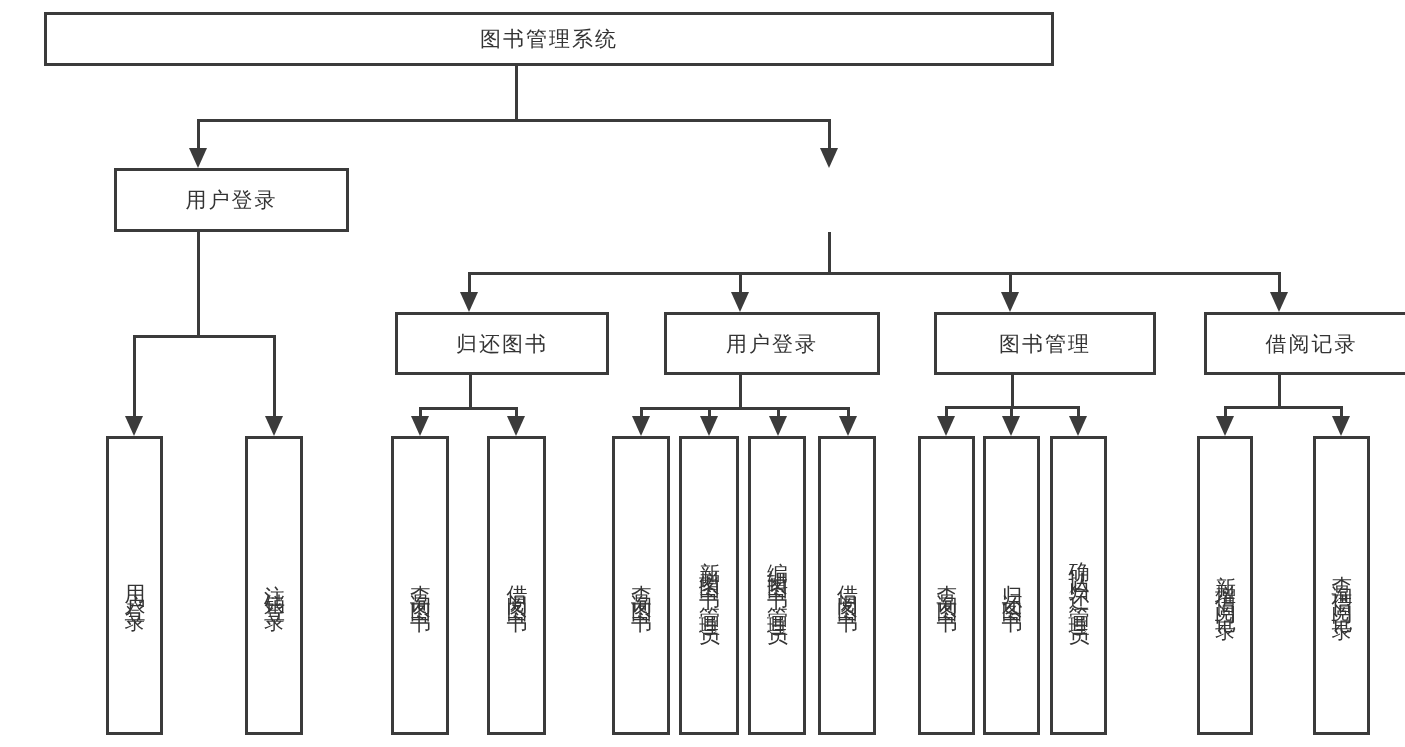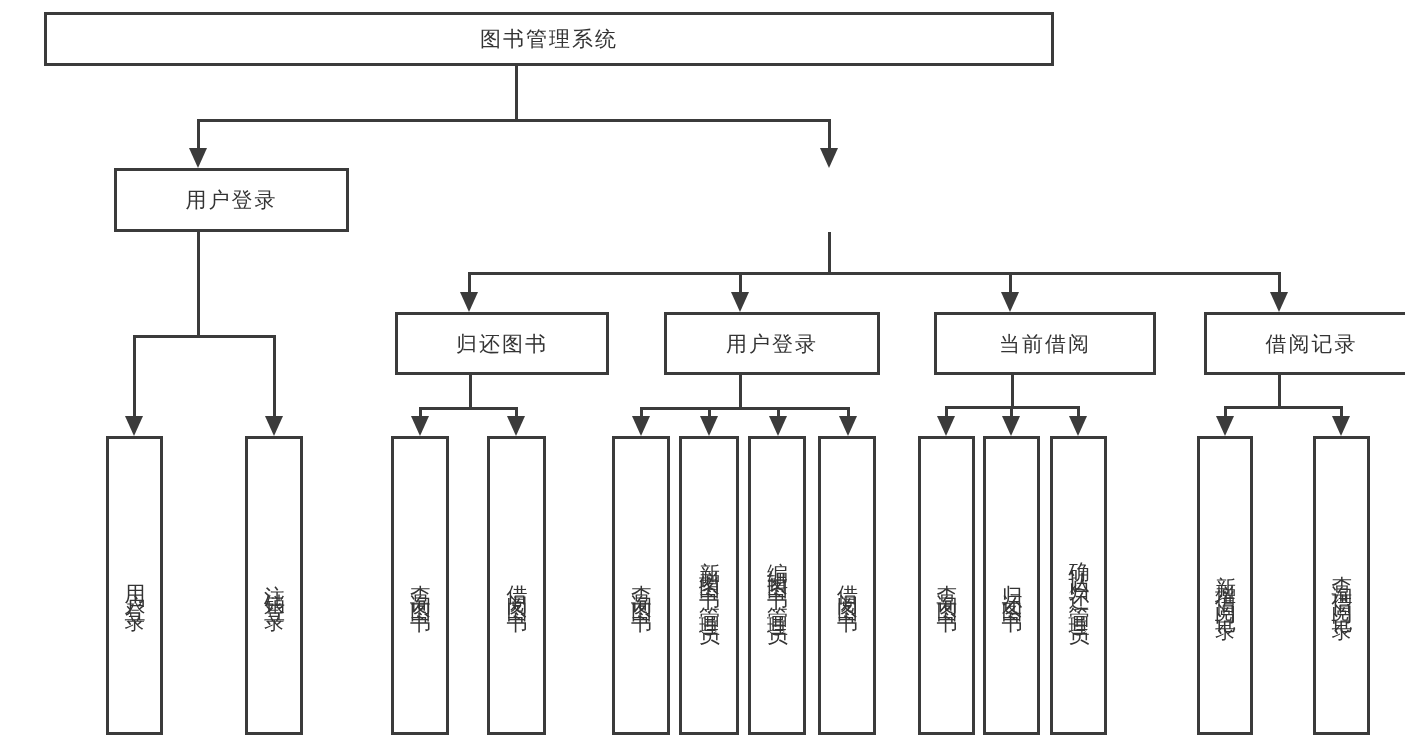--- a/index.html
+++ b/index.html
@@ -57,21 +57,21 @@
   <div class="arrow" style="left:460px;top:292px"></div>
   <div class="vline" style="left:739px;top:272px;height:20px"></div>
   <div class="arrow" style="left:731px;top:292px"></div>
   <div class="vline" style="left:1009px;top:272px;height:20px"></div>
   <div class="arrow" style="left:1001px;top:292px"></div>
   <div class="vline" style="left:1278px;top:272px;height:20px"></div>
   <div class="arrow" style="left:1270px;top:292px"></div>
 
   <div class="box hbox" style="left:363px;top:312px;width:214px;height:63px">归还图书</div>
   <div class="box hbox" style="left:632px;top:312px;width:216px;height:63px">用户登录</div>
-  <div class="box hbox" style="left:902px;top:312px;width:222px;height:63px">当前借阅</div>
+  <div class="box hbox" style="left:902px;top:312px;width:222px;height:63px">图书管理</div>
   <div class="box hbox" style="left:1172px;top:312px;width:215px;height:63px">借阅记录</div>
 
   <div class="vline" style="left:469px;top:375px;height:34px"></div>
   <div class="hline" style="left:419px;top:407px;width:99px"></div>
   <div class="vline" style="left:419px;top:407px;height:9px"></div>
   <div class="arrow" style="left:411px;top:416px"></div>
   <div class="vline" style="left:515px;top:407px;height:9px"></div>
   <div class="arrow" style="left:507px;top:416px"></div>
 
   <div class="vline" style="left:739px;top:375px;height:34px"></div>

